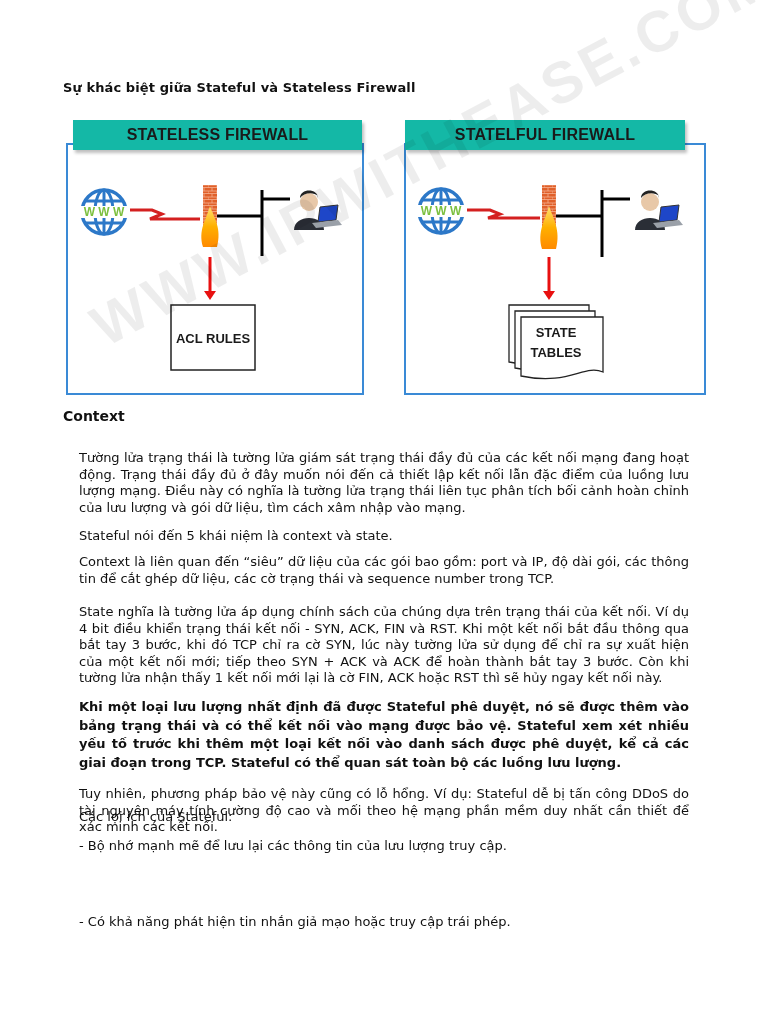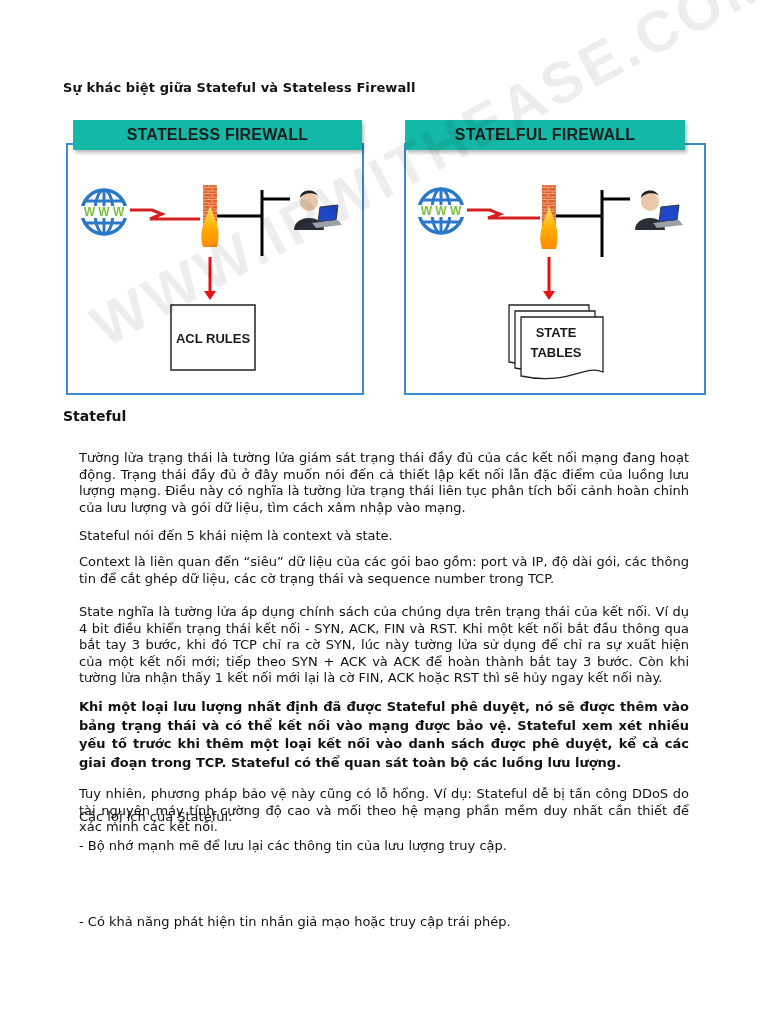--- a/index.html
+++ b/index.html
@@ -107,21 +107,21 @@
       <path d="M515 201 H595 V256 C576 248 561 268 515 258 Z" fill="#fff" stroke="#222" stroke-width="1.3"></path>
       <path d="M521 207 H603 V262 C584 254 569 276 521 266 Z" fill="#fff" stroke="#222" stroke-width="1.3"></path>
     </g>
     <text x="556" y="227" text-anchor="middle" font-family="Liberation Sans, sans-serif" font-weight="bold" font-size="13" fill="#1a1a1a">STATE</text>
     <text x="556" y="247" text-anchor="middle" font-family="Liberation Sans, sans-serif" font-weight="bold" font-size="13" fill="#1a1a1a">TABLES</text>
   </svg>
 
   <div class="watermark">WWW.IPWITHEASE.COM</div>
 </div>
 
-<div class="h2">Stateful</div>
+<div class="h2">Context</div>
 
 <div class="body-text" style="top:434px;">
     <p>Tường lửa trạng thái là tường lửa giám sát trạng thái đầy đủ của các kết nối mạng đang hoạt động. Trạng thái đầy đủ ở đây muốn nói đến cả thiết lập kết nối lẫn đặc điểm của luồng lưu lượng mạng. Điều này có nghĩa là tường lửa trạng thái liên tục phân tích bối cảnh hoàn chỉnh của lưu lượng và gói dữ liệu, tìm cách xâm nhập vào mạng.</p>
   </div>
 <div class="body-text" style="top:512px;">
     <p>Stateful nói đến 5 khái niệm là context và state.</p>
   </div>
 <div class="body-text" style="top:538px;">
     <p>Context là liên quan đến “siêu” dữ liệu của các gói bao gồm: port và IP, độ dài gói, các thông tin để cắt ghép dữ liệu, các cờ trạng thái và sequence number trong TCP.</p>
   </div>

